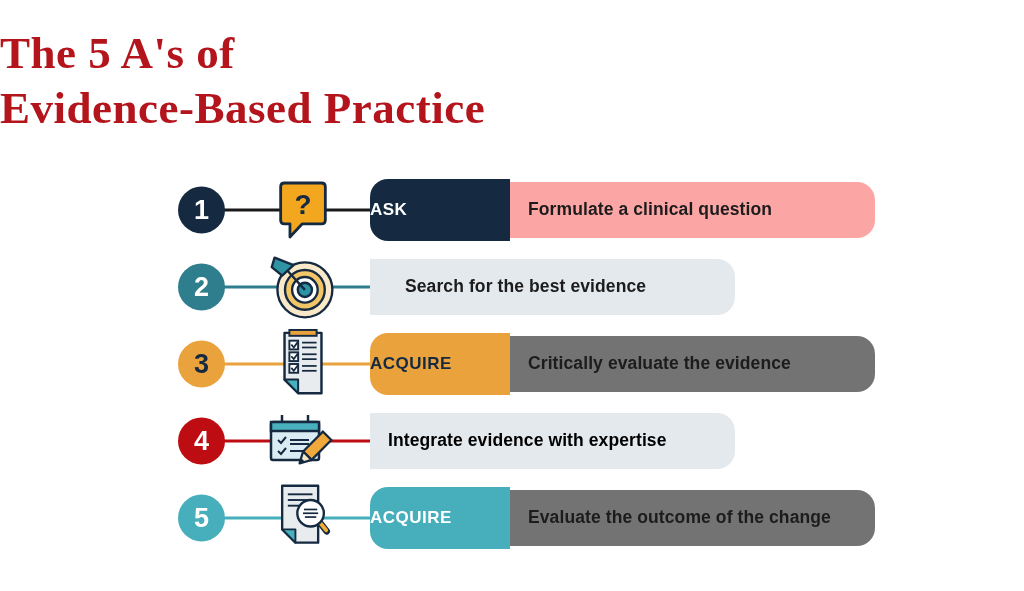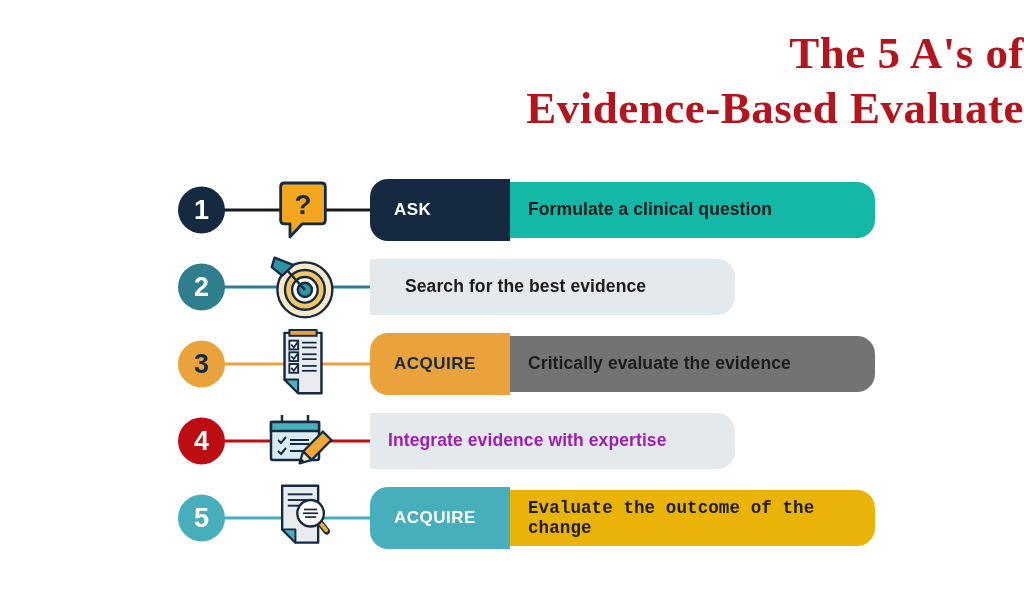--- a/index.html
+++ b/index.html
@@ -3,21 +3,21 @@
 <meta charset="utf-8">
 <style>
   * { margin:0; padding:0; box-sizing:border-box; }
   html,body { width:1024px; height:591px; }
   body {
     position:relative; overflow:hidden; background:#ffffff;
     font-family:"Liberation Sans", sans-serif;
   }
   .title {
     position:absolute; top:26px; left:0; width:1024px;
-    text-align:right; font-family:"Liberation Serif", serif;
+    text-align:left; font-family:"Liberation Serif", serif;
     font-weight:bold; font-size:45px; line-height:1.22; color:#B4151C;
     letter-spacing:0.5px;
   }
   .rows { position:absolute; top:171px; left:0; width:1024px; }
   .row { position:relative; height:77px; }
   .num-circle {
     position:absolute; left:178px; top:50%; transform:translateY(-50%);
     width:47px; height:47px; border-radius:50%;
     background:var(--step-color); color:var(--number-text);
     display:flex; align-items:center; justify-content:center;
@@ -32,56 +32,56 @@
     position:absolute; left:258px; top:0; width:90px; height:77px;
     display:flex; align-items:center; justify-content:center; z-index:1;
   }
   .pill {
     position:absolute; left:370px; top:50%; transform:translateY(-50%);
     display:flex; align-items:center; z-index:2;
   }
   .pill-label {
     width:140px; height:62px; border-radius:18px 0 0 18px;
     background:var(--step-color); color:var(--label-text);
-    display:flex; align-items:center; padding-left:24px;
+    display:flex; align-items:center; 
     font-size:17px; font-weight:bold; letter-spacing:0.5px;
   }
   .pill-desc {
     width:365px; height:56px; border-radius:0 18px 18px 0;
     background:#E4E9EE; color:#1C1C1C;
     display:flex; align-items:center; padding-left:18px;
     font-size:17.5px; font-weight:600; letter-spacing:0.1px;
   }
 </style>
 </head>
 <body style="background: rgb(255, 255, 255);">
 
 <div class="title" style="color: rgb(180, 21, 28);">
   <div>The 5 A's of</div>
-  <div>Evidence-Based Evaluate</div>
+  <div>Evidence-Based Practice</div>
 </div>
 
 <div class="rows">
 
   <div class="row" style="--step-color: #152A41; --line-color: #1A1A1A; --label-text: #FFFFFF; --number-text: #FFFFFF;">
     <div class="connector"></div>
     <div class="num-circle">
       <span>1</span>
     </div>
     <div class="icon-wrap" aria-label="question-speech-bubble-icon">
       <svg width="54" height="62" viewBox="0 0 58 66">
         <path d="M9,4 H49 Q53,4 53,8 V44 Q53,48 49,48 H28 L15,62 V48 H9 Q5,48 5,44 V8 Q5,4 9,4 Z" fill="#F3A71E" stroke="#152A41" stroke-width="3" stroke-linejoin="round"></path>
         <text x="29" y="37" text-anchor="middle" font-size="30" font-weight="bold" fill="#152A41" font-family="Liberation Sans, sans-serif">?</text>
       </svg>
     </div>
     <div class="pill">
       <div class="pill-label">
         <span>ASK</span>
       </div>
-      <div class="pill-desc" style="background: #14b8a6; color: rgb(28, 28, 28);">
+      <div class="pill-desc" style="background: #fca5a5; color: rgb(28, 28, 28);">
         <span>Formulate a clinical question</span>
       </div>
     </div>
   </div>
 
   <div class="row" style="--step-color: #2E7E8E; --line-color: #2E7E8E; --label-text: #FFFFFF; --number-text: #FFFFFF;">
     <div class="connector"></div>
     <div class="num-circle">
       <span>2</span>
     </div>
@@ -153,21 +153,21 @@
         <path d="M13,41 l3,3 l5,-6" fill="none" stroke="#152A41" stroke-width="2"></path>
         <line x1="25" y1="41" x2="44" y2="41" stroke="#152A41" stroke-width="2"></line>
         <g transform="rotate(-45 48 40)">
           <rect x="40" y="34" width="28" height="12" fill="#F2A93B" stroke="#152A41" stroke-width="2.2"></rect>
           <polygon points="29,40 40,34 40,46" fill="#F8E8C8" stroke="#152A41" stroke-width="2.2" stroke-linejoin="round"></polygon>
           <polygon points="29,40 34,37.2 34,42.8" fill="#152A41"></polygon>
         </g>
       </svg>
     </div>
     <div class="pill">
-      <div class="pill-desc" style="background: rgb(228, 233, 238); color: #a21caf;">
+      <div class="pill-desc" style="background: rgb(228, 233, 238); color: #000000;">
         <span>Integrate evidence with expertise</span>
       </div>
     </div>
   </div>
 
   <div class="row" style="--step-color: #47AFBC; --line-color: #47AFBC; --label-text: #FFFFFF; --number-text: #FFFFFF;">
     <div class="connector"></div>
     <div class="num-circle">
       <span>5</span>
     </div>
@@ -183,19 +183,19 @@
         <circle cx="42" cy="33" r="14" fill="#FFFFFF" stroke="#152A41" stroke-width="2.5"></circle>
         <line x1="35" y1="29" x2="49" y2="29" stroke="#152A41" stroke-width="1.8"></line>
         <line x1="34" y1="33" x2="50" y2="33" stroke="#152A41" stroke-width="1.8"></line>
         <line x1="36" y1="37" x2="48" y2="37" stroke="#152A41" stroke-width="1.8"></line>
       </svg>
     </div>
     <div class="pill">
       <div class="pill-label">
         <span>ACQUIRE</span>
       </div>
-      <div class="pill-desc" style="background: #eab308; color: rgb(28, 28, 28); font-family: Liberation Mono, monospace;">
+      <div class="pill-desc" style="background: #737373; color: rgb(28, 28, 28);">
         <span>Evaluate the outcome of the change</span>
       </div>
     </div>
   </div>
 
 </div>
 
 </body></html>

